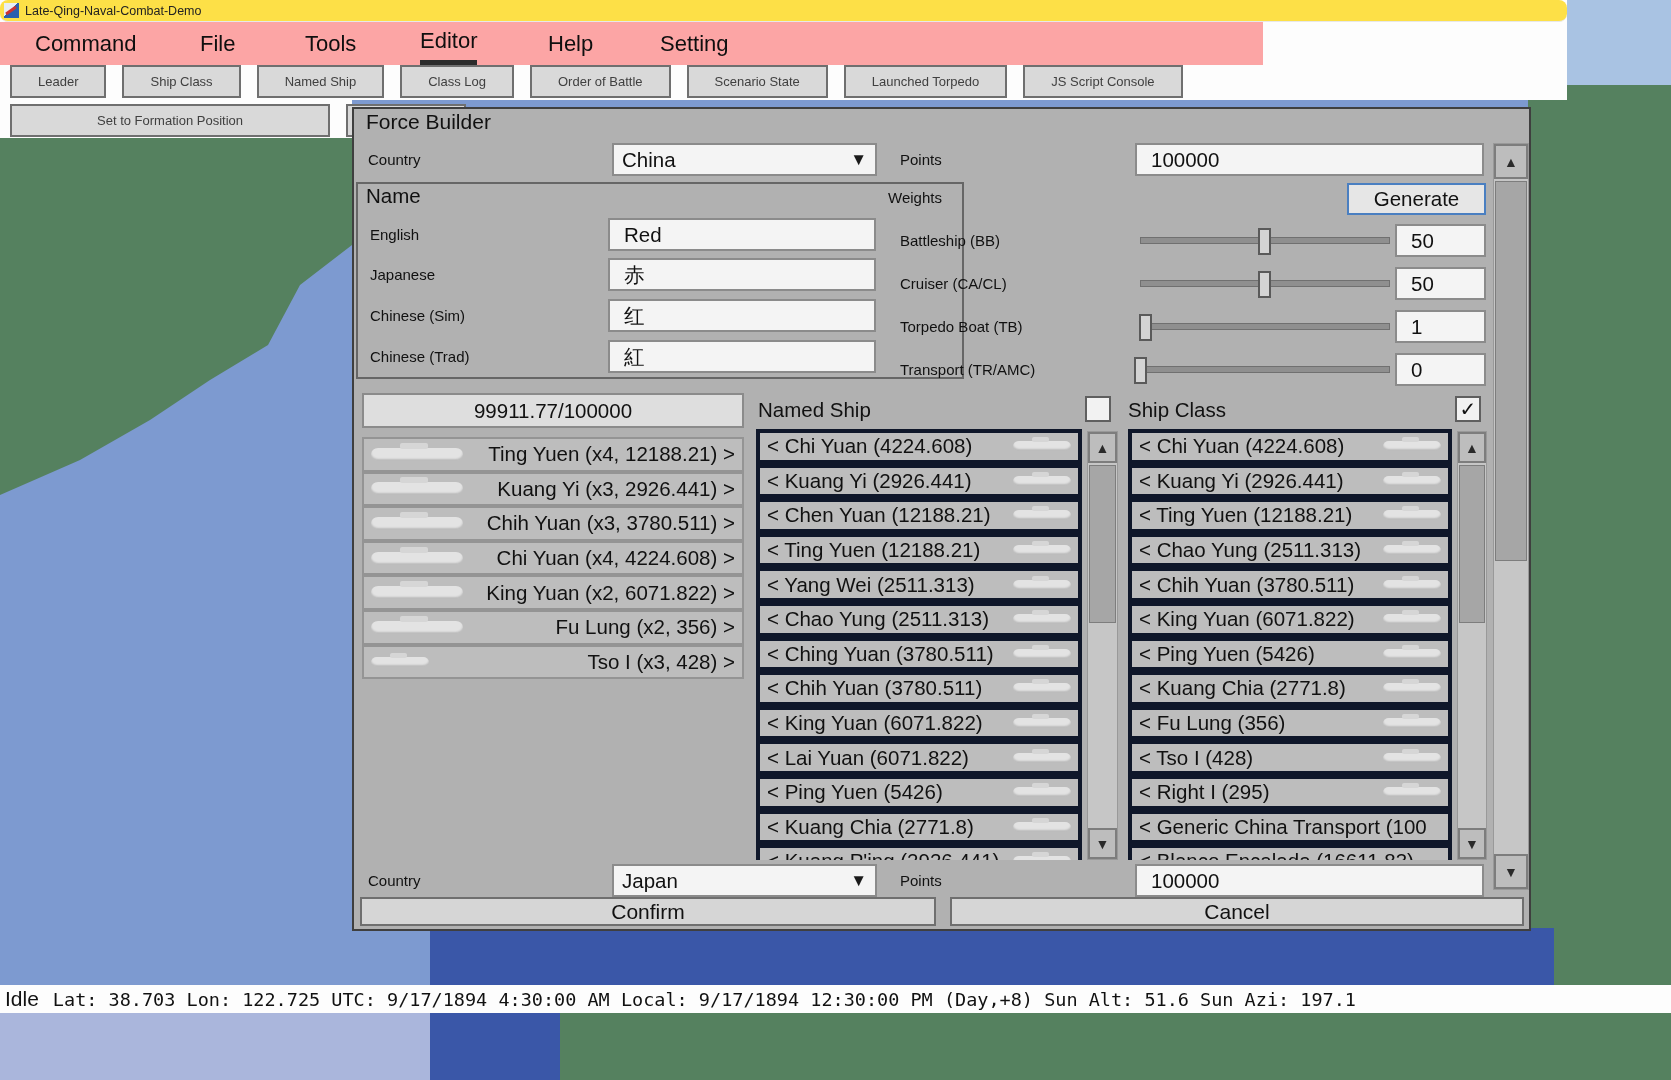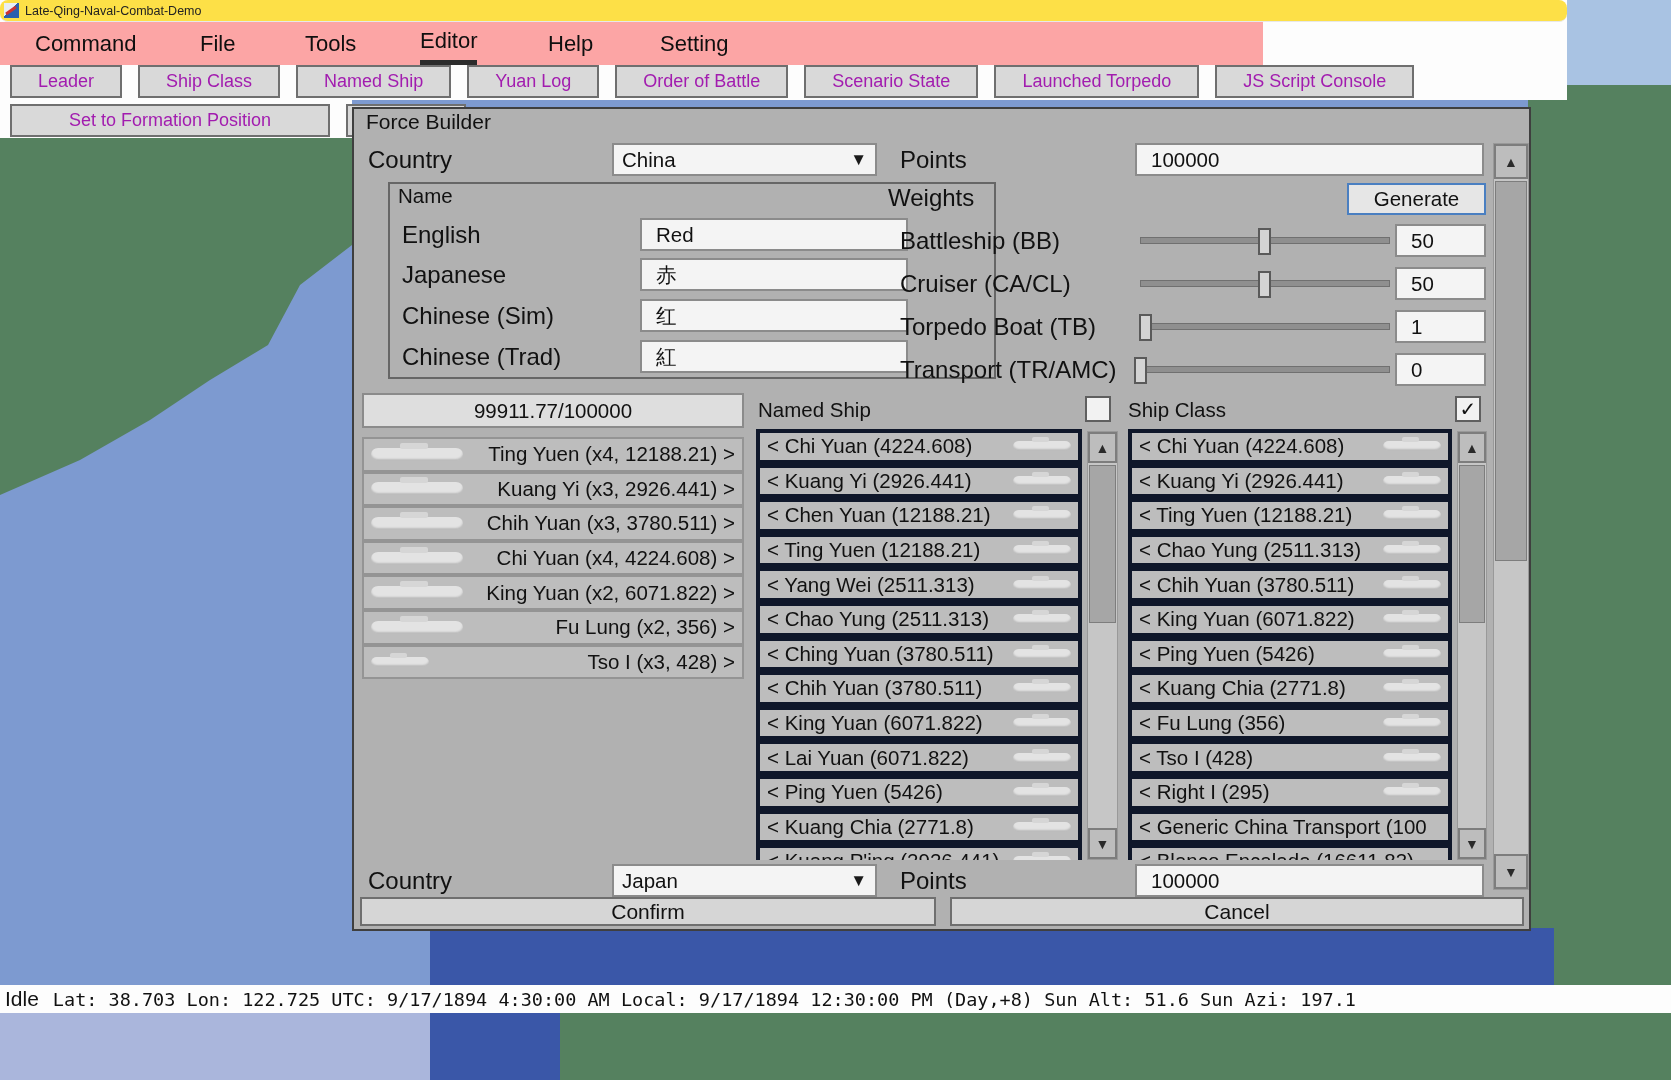--- a/index.html
+++ b/index.html
@@ -19,44 +19,44 @@
   .menu-item { position:absolute; top:0; height:43px; display:flex; align-items:center; font-size:22px; color:#0f0f0f; }
   #menubar .menu-item:nth-of-type(1){ left:35px; }
   #menubar .menu-item:nth-of-type(2){ left:200px; }
   #menubar .menu-item:nth-of-type(3){ left:305px; }
   #menubar .menu-item:nth-of-type(4){ left:420px; border-bottom:5px solid #2c2c2c; }
   #menubar .menu-item:nth-of-type(5){ left:548px; }
   #menubar .menu-item:nth-of-type(6){ left:660px; }
 
   #toolbar1 { position:absolute; left:10px; top:65px; height:33px; display:flex; gap:16px; z-index:10; }
   #toolbar2 { position:absolute; left:10px; top:104px; height:33px; display:flex; gap:16px; z-index:8; }
-  .tbtn { height:33px; background:#d9d9d9; border:2px solid #6f6f6f; display:flex; align-items:center; justify-content:center; padding:0 26px; font-size:18px; color:#a21caf; white-space:nowrap; }
+  .tbtn { height:33px; background:#d9d9d9; border:2px solid #6f6f6f; display:flex; align-items:center; justify-content:center; padding:0 26px; font-size:13px; color:#404040; white-space:nowrap; }
   .tbtn.wide { width:320px; padding:0; }
   .tbtn.partial { width:120px; }
 
   
   #logs-panel { position:absolute; left:0; top:740px; width:352px; height:245px; background:#b7c2e2; z-index:6; }
   #logs-label { position:absolute; left:10px; top:5px; font-size:22.5px; }
   #current-label { position:absolute; left:248px; top:5px; font-size:22.5px; white-space:nowrap; }
   #empty-label { position:absolute; left:14px; top:46px; font-size:21px; }
 
   
   #statusbar { position:absolute; left:0; top:985px; width:1671px; height:28px; background:#fdfdfd; display:flex; align-items:center; z-index:7; }
   #status-mode { font-size:21px; margin-left:5px; }
   #status-text { font-family:"DejaVu Sans Mono", monospace; font-size:18.5px; margin-left:14px; white-space:nowrap; }
 
   
   #dialog { position:absolute; left:352px; top:107px; width:1179px; height:824px; background:#b1b1b1; border:2px solid #3f3f3f; z-index:30; }
   #dialog-title { position:absolute; left:12px; top:1px; font-size:21px; }
-  .dlabel { position:absolute; font-size:24px; height:33px; line-height:33px; white-space:nowrap; }
+  .dlabel { position:absolute; font-size:15px; height:33px; line-height:33px; white-space:nowrap; }
   .tinput { position:absolute; background:#f4f4f4; border:2px solid #8b8b8b; font-size:20.5px; padding:0 14px; font-family:"Liberation Sans", sans-serif; color:#111; height:33px; }
   .dropdown { position:absolute; background:#f4f4f4; border:2px solid #8b8b8b; height:33px; display:flex; align-items:center; padding-left:8px; font-size:20.5px; }
   .dropdown .arrow { margin-left:auto; margin-right:8px; font-size:17px; color:#1a1a1a; }
 
-  #name-box { position:absolute; left:2px; top:73px; width:608px; height:197px; border:2px solid #666;margin-left:32px; }
+  #name-box { position:absolute; left:2px; top:73px; width:608px; height:197px; border:2px solid #666; }
   #name-box .box-title { position:absolute; left:8px; top:0px; font-size:20.5px; }
   #name-box .dlabel { left:12px; }
   #name-box .tinput { left:250px; width:268px; }
 
   #weights-title { left:534px; top:72px; }
   #generate-btn { position:absolute; left:993px; top:74px; width:139px; height:32px; background:#e6e6e6; border:2px solid #4a7fc1; display:flex; align-items:center; justify-content:center; font-size:20.5px; }
 
   .slider-row { position:absolute; left:0; width:1135px; height:33px; }
   .slider-row .dlabel { left:546px; top:0; }
   .slider-track { position:absolute; left:786px; top:13px; width:250px; height:7px; background:#8f8f8f; border:1px solid #707070; }
@@ -127,21 +127,21 @@
     <span class="menu-item">Tools</span>
     <span class="menu-item">Editor</span>
     <span class="menu-item">Help</span>
     <span class="menu-item">Setting</span>
   </div>
 
   <div id="toolbar1">
     <div class="tbtn">Leader</div>
     <div class="tbtn">Ship Class</div>
     <div class="tbtn">Named Ship</div>
-    <div class="tbtn">Yuan Log</div>
+    <div class="tbtn">Class Log</div>
     <div class="tbtn">Order of Battle</div>
     <div class="tbtn">Scenario State</div>
     <div class="tbtn">Launched Torpedo</div>
     <div class="tbtn">JS Script Console</div>
   </div>
 
   <div id="toolbar2">
     <div class="tbtn wide">Set to Formation Position</div>
     <div class="tbtn partial"></div>
   </div>

